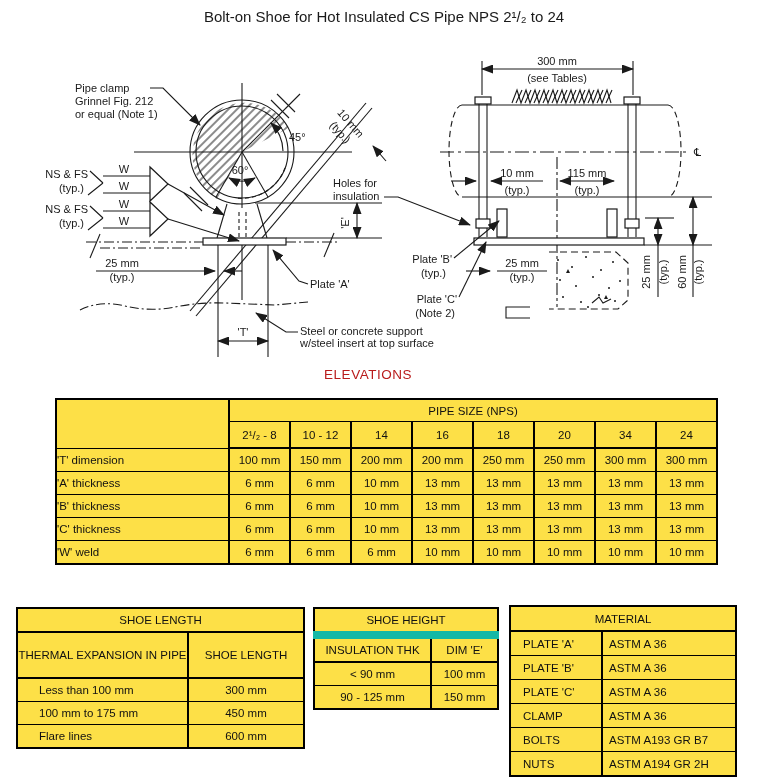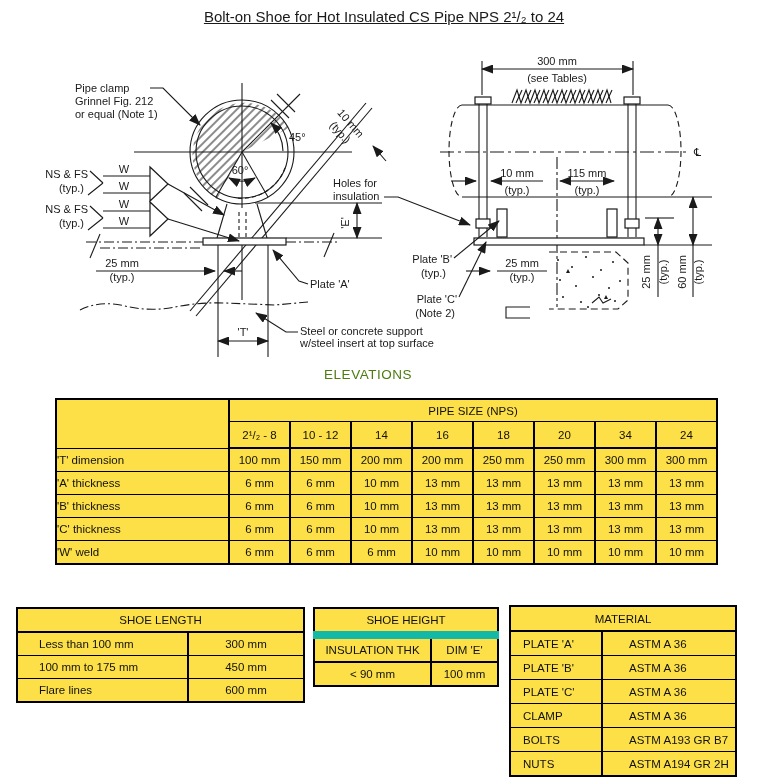--- a/index.html
+++ b/index.html
@@ -1,21 +1,21 @@
 <!DOCTYPE html>
 <html><head>
 <meta charset="utf-8">
 <style>
   html,body{margin:0;padding:0;background:#fff;}
   .page{position:relative;width:768px;height:781px;background:#fff;overflow:hidden;
         font-family:"Liberation Sans","DejaVu Sans",sans-serif;color:#111;}
   .title{position:absolute;top:8px;left:0;width:768px;text-align:center;
-         font-size:15px;color:#1a1a1a;text-decoration:underline;}
+         font-size:15px;color:#1a1a1a;}
   .elev-cap{position:absolute;top:367px;left:0;width:736px;text-align:center;
-            font-size:13.5px;letter-spacing:.5px;color:#4d7c0f;}
+            font-size:13.5px;letter-spacing:.5px;color:#b91c1c;}
   svg{position:absolute;left:0;top:45px;}
   svg text{font-family:"Liberation Sans","DejaVu Sans",sans-serif;font-size:11px;
            fill:#1a1a1a;stroke:none;}
   svg .s{stroke:#1a1a1a;fill:none;stroke-width:1.1;}
   svg .sw{stroke:#1a1a1a;fill:#fff;stroke-width:1.2;}
   table{border-collapse:collapse;position:absolute;table-layout:fixed;
         font-size:11.5px;color:#111;background:#fde047;}
   td{border:1px solid #000;text-align:center;padding:0;overflow:hidden;white-space:nowrap;}
   .pipe{left:55px;top:398px;border:2.5px solid #000;}
   .pipe td{border-left-width:2px;border-right-width:2px;height:22px;}
@@ -29,21 +29,21 @@
   .sl td.c1{text-align:left;padding-left:21px;}
   .sl td.v2{border-left-width:2px;}
   .sh{left:313px;top:607px;border:2.5px solid #000;}
   .sh td{height:22px;}
   .sh tr.th td{border-bottom:8px solid #14b8a6;}
   .sh tr.sub td{border-bottom:2px solid #000;}
   .sh td.v2{border-left-width:2px;}
   .mt{left:509px;top:605px;border:2.5px solid #000;}
   .mt td{height:23px;border-width:1.5px;text-align:left;padding-left:12px;}
   .mt tr.th td{border-bottom:2px solid #000;text-align:center;padding-left:0;}
-  .mt td.v2{border-left-width:2px;padding-left:26px;}
+  .mt td.v2{border-left-width:2px;padding-left:6px;}
 </style>
 </head>
 <body>
 
 <div class="page">
 
   <div class="title">Bolt-on Shoe for Hot Insulated CS Pipe NPS 2¹/₂ to 24</div>
 
   <svg width="768" height="350" viewBox="0 0 768 350">
     <defs>
@@ -337,20 +337,24 @@
 
   <table class="sl">
     <colgroup>
         <col style="width:171px">
         <col style="width:116px">
       </colgroup>
     <tbody>
         <tr class="th">
       <td colspan="2">SHOE LENGTH</td>
     </tr>
+    <tr class="sub">
+      <td>THERMAL EXPANSION IN PIPE</td>
+      <td class="v2">SHOE LENGTH</td>
+    </tr>
     <tr>
       <td class="c1">Less than 100 mm</td>
       <td class="v2">300 mm</td>
     </tr>
     <tr>
       <td class="c1">100 mm to 175 mm</td>
       <td class="v2">450 mm</td>
     </tr>
     <tr>
       <td class="c1">Flare lines</td>
@@ -369,20 +373,24 @@
       <td colspan="2">SHOE HEIGHT</td>
     </tr>
     <tr class="sub">
       <td>INSULATION THK</td>
       <td class="v2">DIM 'E'</td>
     </tr>
     <tr>
       <td>&lt; 90 mm</td>
       <td class="v2">100 mm</td>
     </tr>
+    <tr>
+      <td>90 - 125 mm</td>
+      <td class="v2">150 mm</td>
+    </tr>
   </tbody>
     </table>
 
   <table class="mt">
     <colgroup>
         <col style="width:92px">
         <col style="width:134px">
       </colgroup>
     <tbody>
         <tr class="th">

